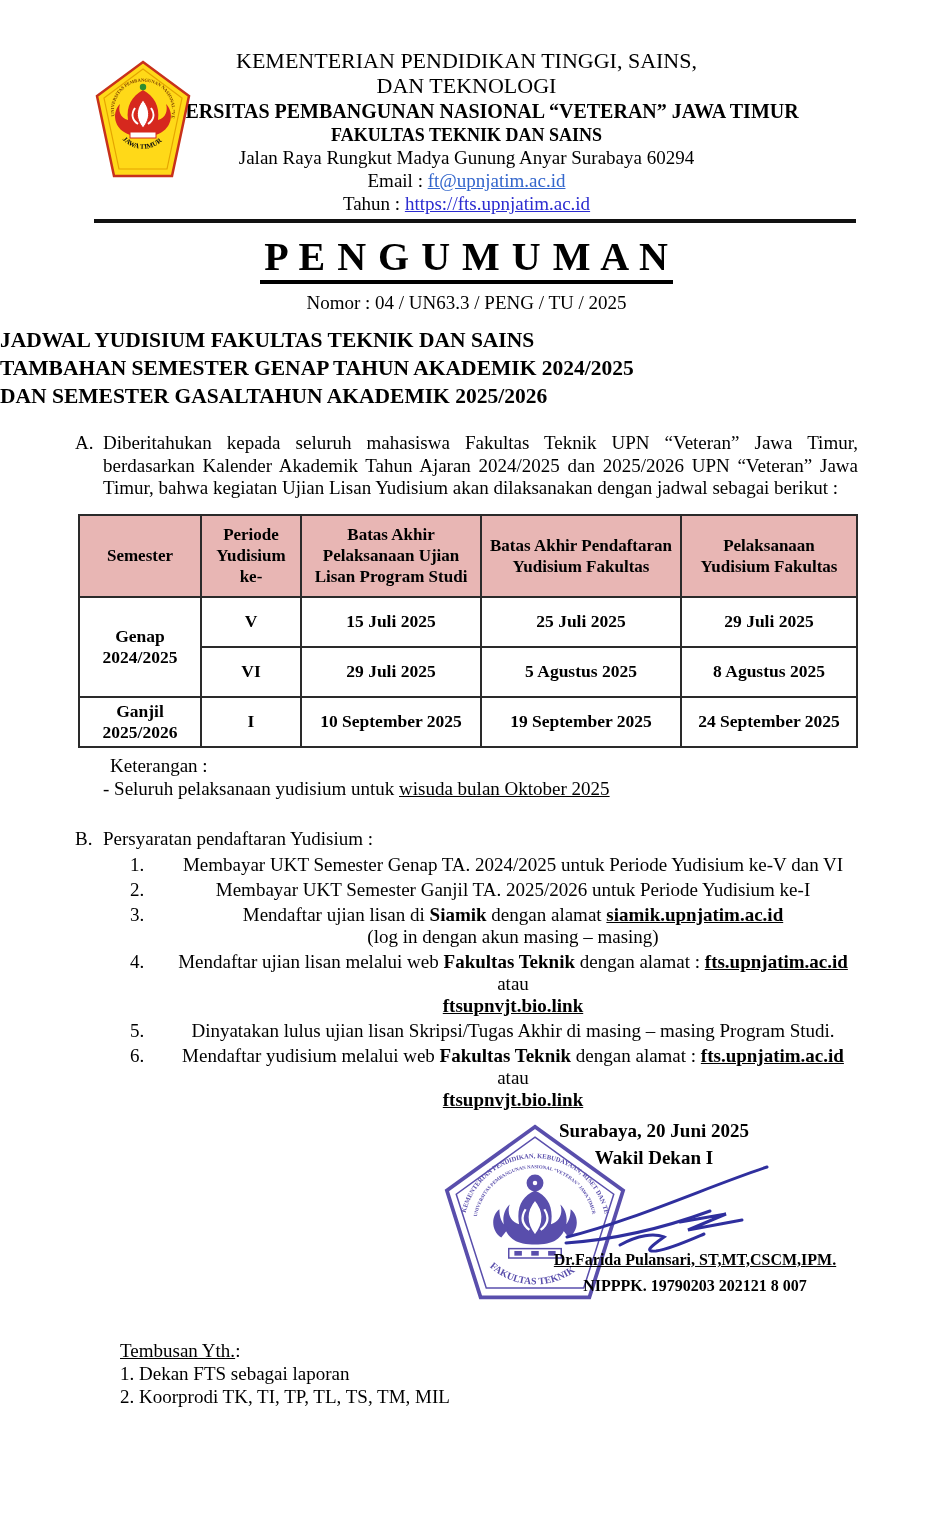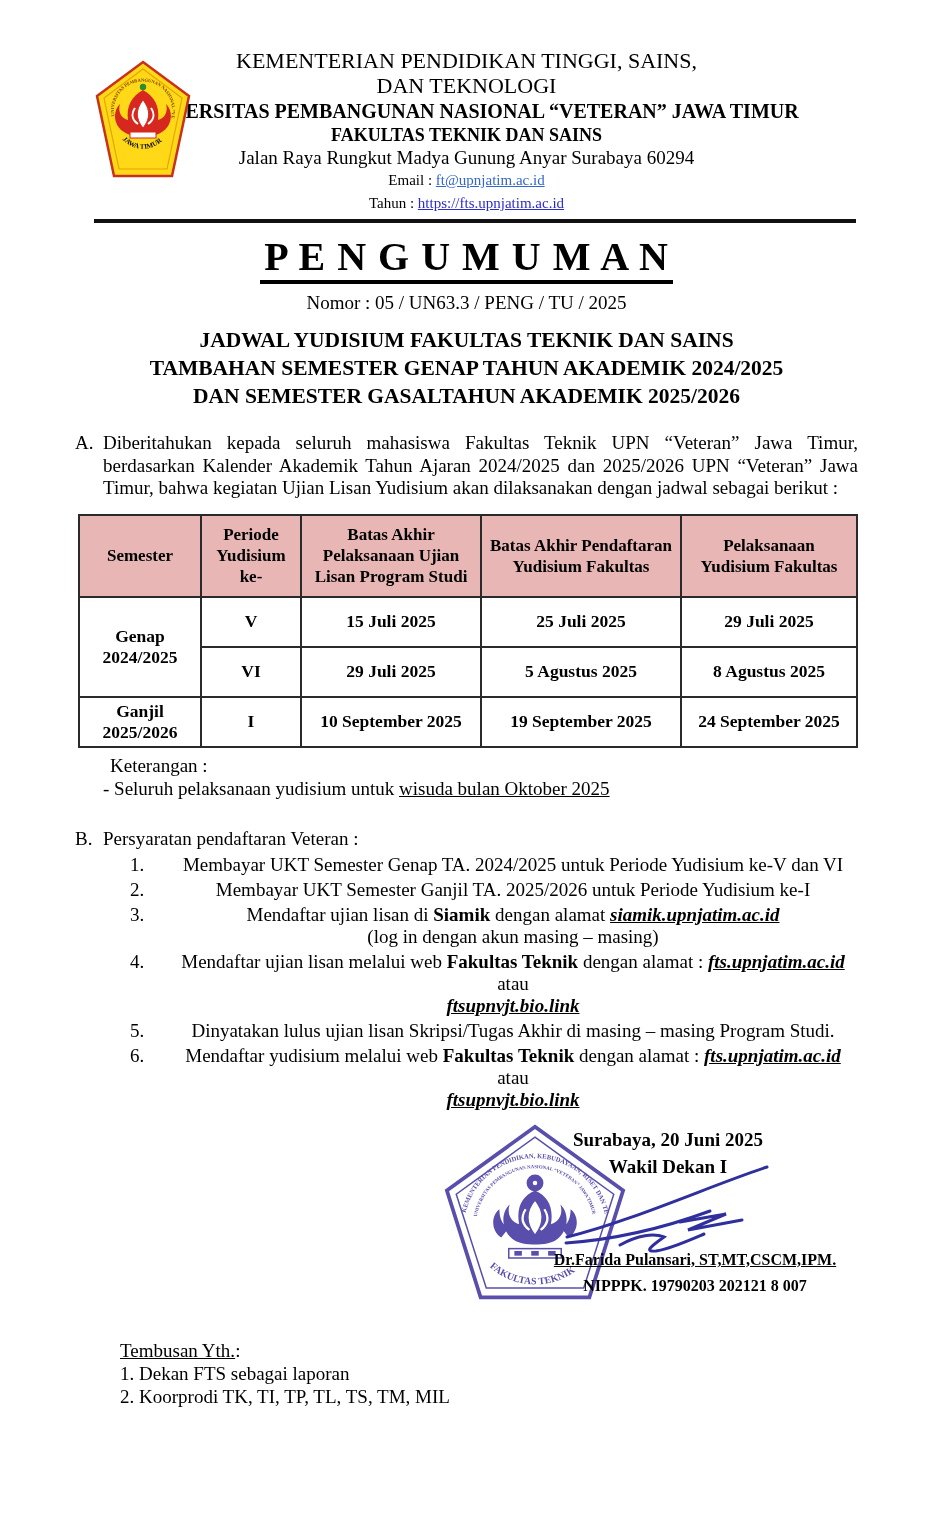--- a/index.html
+++ b/index.html
@@ -10,33 +10,33 @@
     font-family:"Liberation Serif","DejaVu Serif",serif;
   }
   
   .header { position:relative; padding-top:48px; }
   .logo-svg { position:absolute; left:93px; top:60px; width:100px; height:122px; }
   .hline { text-align:center; }
   .h-ministry { font-size:22px; line-height:25px; }
   .h-univ { font-size:20px; font-weight:bold; line-height:26px; }
   .h-fac  { font-size:18px; font-weight:bold; line-height:22px; }
   .h-addr { font-size:19px; line-height:23px; }
-  .h-contact { font-size:15px; line-height:23px; }
+  .h-contact { font-size:19px; line-height:23px; }
   .link-email { color:#3366CC; text-decoration:underline; }
   .link-laman { color:#2B2BD0; text-decoration:underline; }
   .rule { margin:4px 0 0 94px; width:762px; height:4px; background:#111; }
   
   .peng { margin-top:12px; text-align:center; }
   .peng span {
     font-size:40px; font-weight:bold; line-height:44px; letter-spacing:1px;
     border-bottom:4px solid #000; padding:0 4px 1px 4px; display:inline-block;
   }
   .nomor { margin-top:8px; text-align:center; font-size:19px; line-height:22px; }
   .tentang { text-align:center; font-size:19px; line-height:22px; }
-  .subject { margin-top:12px; text-align:center; font-weight:bold; font-size:21.5px; line-height:28px; }
+  .subject { margin-top:12px; text-align:left; font-weight:bold; font-size:21.5px; line-height:28px; }
   
   .body-block { margin:22px 75px 0 75px; width:783px; }
   .sec { display:flex; font-size:19px; line-height:22.5px; }
   .sec-label { width:28px; flex:none; }
   .sec-text { flex:1; text-align:justify; }
   
   table.sched {
     border-collapse:collapse; margin:14px 0 0 78px; width:778px;
     table-layout:fixed;
   }
@@ -48,26 +48,26 @@
   table.sched td { font-size:17.5px; line-height:21px; height:50px; }
   .ket { margin:6px 0 0 103px; font-size:19px; line-height:23px; }
   .ket-title { padding-left:7px; }
   .ket-bold { font-weight:normal; text-decoration:underline; }
   
   .secb { margin-top:28px; }
   .b-items { margin:4px 0 0 55px; font-size:19px; }
   .bitem { display:flex; line-height:22px; margin-top:3px; }
   .bnum { width:38px; flex:none; }
   .btext { flex:1;text-align:center; }
-  .blink { font-weight:bold; font-style:italic; text-decoration:underline; }
+  .blink { font-weight:bold; text-decoration:underline; }
   .bbold { font-weight:bold; }
   
   .sig-area { position:relative; height:208px; margin-top:6px; }
-  .sig-head { position:absolute; left:468px; top:0; width:400px; text-align:center;
-              font-weight:bold; font-size:19px; line-height:27px;margin-top:9px; }
+  .sig-head { position:absolute; left:454px; top:0; width:400px; text-align:center;
+              font-weight:bold; font-size:19px; line-height:27px; }
   .sig-name-block { position:absolute; left:500px; top:130px; width:390px; text-align:center;
               font-weight:bold; font-size:16px; line-height:26px; }
   .sig-name { text-decoration:underline; }
   .stamp-svg { position:absolute; left:441px; top:6px; width:188px; height:180px; opacity:0.92; }
   .ink-svg { position:absolute; left:562px; top:44px; width:210px; height:95px; }
   
   .tembusan { margin:14px 0 0 120px; font-size:19px; line-height:23px; }
   .temb-title { text-decoration:underline; display:inline; }
 </style>
 </head>
@@ -102,21 +102,21 @@
     <div class="hline h-fac">FAKULTAS TEKNIK DAN SAINS</div>
     <div class="hline h-addr">Jalan Raya Rungkut Madya Gunung Anyar Surabaya 60294</div>
     <div class="hline h-contact"><span>Email : </span><a href="#" class="link-email">ft@upnjatim.ac.id</a></div>
     <div class="hline h-contact"><span>Tahun : </span><a href="#" class="link-laman">https://fts.upnjatim.ac.id</a></div>
   </div>
   <div class="rule"></div>
 
   <div class="peng">
     <span>P E N G U M U M A N</span>
   </div>
-  <div class="nomor">Nomor : 05 / UN63.3 / PENG / TU / 2025</div>
+  <div class="nomor">Nomor : 04 / UN63.3 / PENG / TU / 2025</div>
   <div class="subject">
     <div>JADWAL YUDISIUM FAKULTAS TEKNIK DAN SAINS</div>
     <div>TAMBAHAN SEMESTER GENAP TAHUN AKADEMIK 2024/2025</div>
     <div>DAN SEMESTER GASALTAHUN AKADEMIK 2025/2026</div>
   </div>
 
   <div class="body-block">
     <div class="sec">
       <div class="sec-label">A.</div>
       <div class="sec-text">Diberitahukan kepada seluruh mahasiswa Fakultas Teknik UPN “Veteran” Jawa Timur, berdasarkan Kalender Akademik Tahun Ajaran 2024/2025 dan 2025/2026 UPN “Veteran” Jawa Timur, bahwa kegiatan Ujian Lisan Yudisium akan dilaksanakan dengan jadwal sebagai berikut :</div>
@@ -165,21 +165,21 @@
   </table>
 
   <div class="ket">
     <div class="ket-title">Keterangan :</div>
     <div><span>- Seluruh pelaksanaan yudisium untuk </span><span class="ket-bold">wisuda bulan Oktober 2025</span></div>
   </div>
 
   <div class="body-block secb">
     <div class="sec">
       <div class="sec-label">B.</div>
-      <div class="sec-text" style="text-align:left">Persyaratan pendaftaran Veteran :</div>
+      <div class="sec-text" style="text-align:left">Persyaratan pendaftaran Yudisium :</div>
     </div>
     <div class="b-items">
       <div class="bitem">
         <div class="bnum">1.</div>
         <div class="btext">Membayar UKT Semester Genap TA. 2024/2025 untuk Periode Yudisium ke-V dan VI</div>
       </div>
       <div class="bitem">
         <div class="bnum">2.</div>
         <div class="btext">Membayar UKT Semester Ganjil TA. 2025/2026 untuk Periode Yudisium ke-I</div>
       </div>

